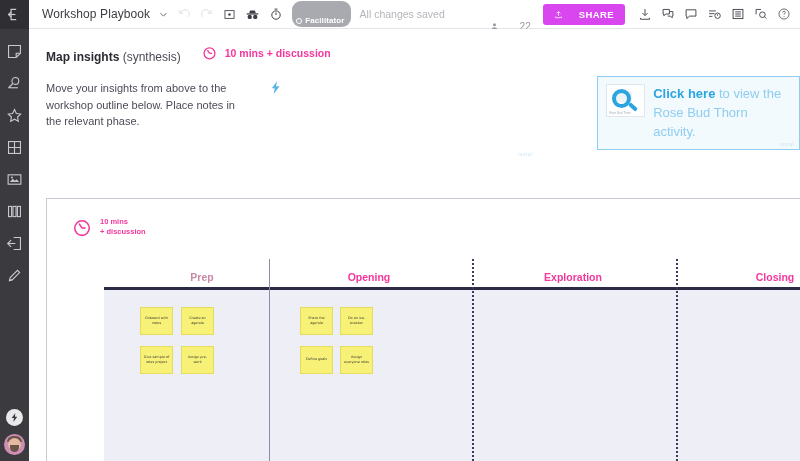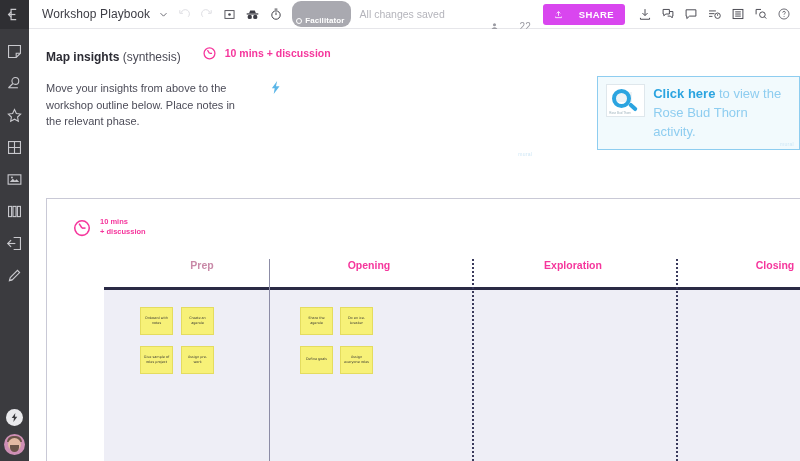--- a/index.html
+++ b/index.html
@@ -110,21 +110,21 @@
   .board {
     position: absolute; left: 17px; right: 0; top: 169px; bottom: 0;
     background: #ffffff; border: 1px solid #c9c9d6; border-right: none; border-bottom: none;
   }
   .board-timer { position: absolute; left: 24px; top: 17px; display: flex; align-items: center; gap: 7px; }
   .bt-txt { font-size: 7.5px; font-weight: bold; color: #f5369c; line-height: 1.35; }
 
   .lanes { position: absolute; left: 0; right: 0; top: 60px; bottom: 0; }
   .lane-head { position: absolute; left: 0; right: 0; top: 0; height: 28px; }
   .lane-label {
-    position: absolute; top: 0; font-size: 10.5px; font-weight: bold;
+    position: absolute; top: 12px; font-size: 10.5px; font-weight: bold;
     text-align: center; transform: translateX(-50%);
   }
   .lane-rule {
     position: absolute; left: 57px; right: 0; top: 28px; height: 3px;
     background: #2a2a45;
   }
   .lane-body { position: absolute; left: 57px; right: 0; top: 31px; bottom: 0; background: #eeeef6; }
   .divider-solid { position: absolute; top: -31px; bottom: 0; width: 1px; background: #8c8ca6; }
   .divider-dot { position: absolute; top: -31px; bottom: 0; width: 0; border-left: 2px dotted #3a3a5c; }
 

